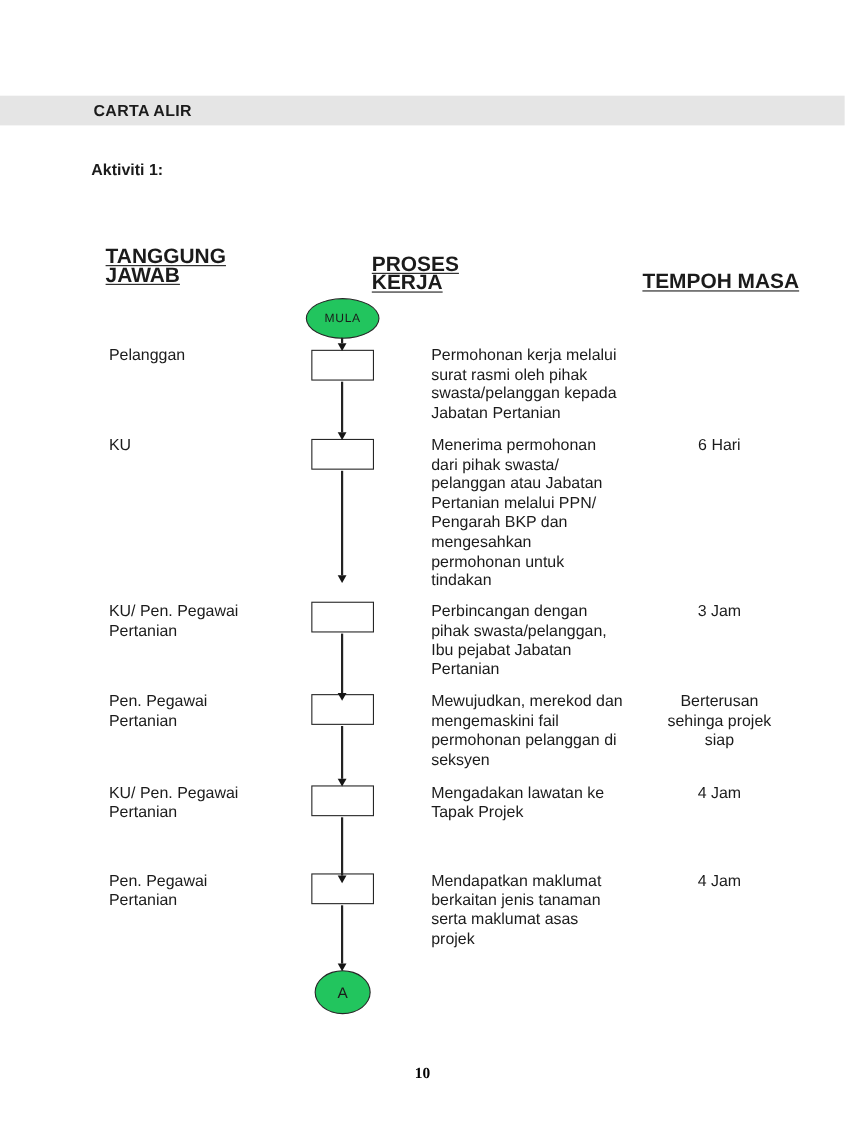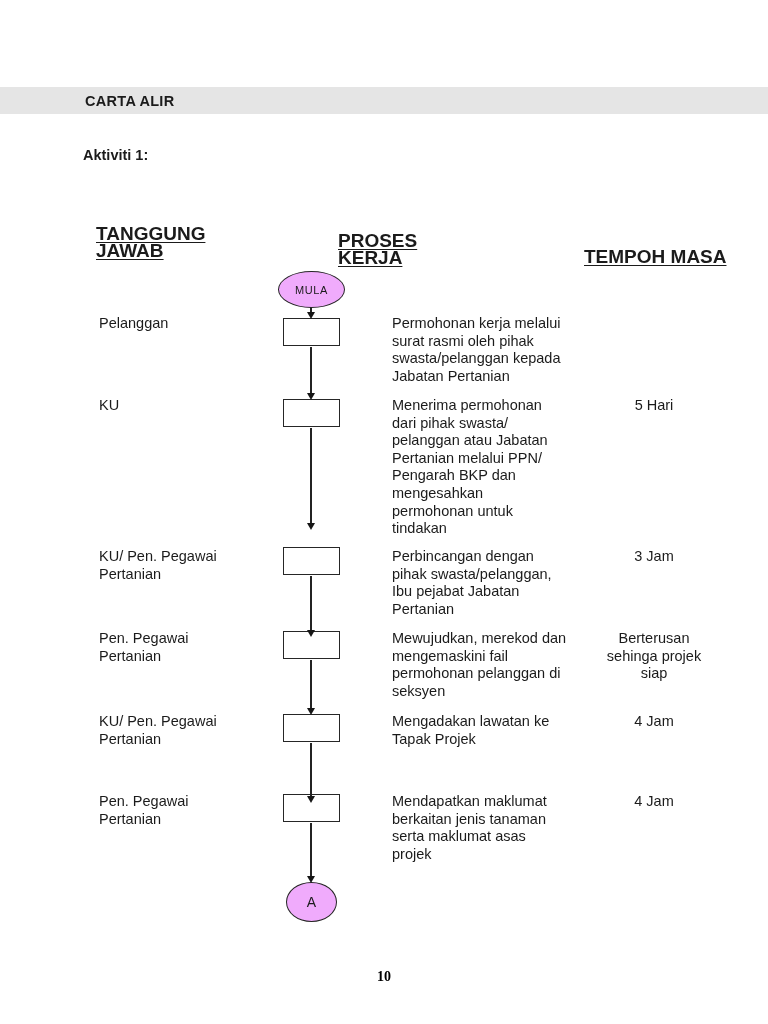--- a/index.html
+++ b/index.html
@@ -42,21 +42,21 @@
   
   .fbox {
     position:absolute; left:283px; width:57px; height:28px;
     border:1.6px solid #262626; background:#fff;
   }
   .b1 { top:318px; } .b2 { top:399px; } .b3 { top:547px; }
   .b4 { top:631px; } .b5 { top:714px; } .b6 { top:794px; }
 
   .oval {
     position:absolute; border:1.6px solid #262626; border-radius:50%;
-    background:#f0abfc; display:flex; align-items:center; justify-content:center;
+    background:#22c55e; display:flex; align-items:center; justify-content:center;
   }
   .oval-start { left:278px; top:271px; width:67px; height:37px; font-size:11px; letter-spacing:0.6px; }
   .oval-conn  { left:286px; top:882px; width:51px; height:40px; font-size:14px; }
 
   
   .arrow { position:absolute; left:306px; width:10px; }
   .arrow .ln {
     position:absolute; left:4.3px; top:0; width:1.4px;
     height:calc(100% - 7px); background:#232323;
   }
@@ -160,21 +160,21 @@
   <div class="row r2">
     <div class="resp">KU</div>
     <div class="proc">Menerima permohonan
 dari pihak swasta/
 pelanggan atau Jabatan
 Pertanian melalui PPN/
 Pengarah BKP dan
 mengesahkan
 permohonan untuk
 tindakan</div>
-    <div class="dur">5 Hari</div>
+    <div class="dur">6 Hari</div>
   </div>
   <div class="row r3">
     <div class="resp">KU/ Pen. Pegawai
 Pertanian</div>
     <div class="proc">Perbincangan dengan
 pihak swasta/pelanggan,
 Ibu pejabat Jabatan
 Pertanian</div>
     <div class="dur">3 Jam</div>
   </div>

